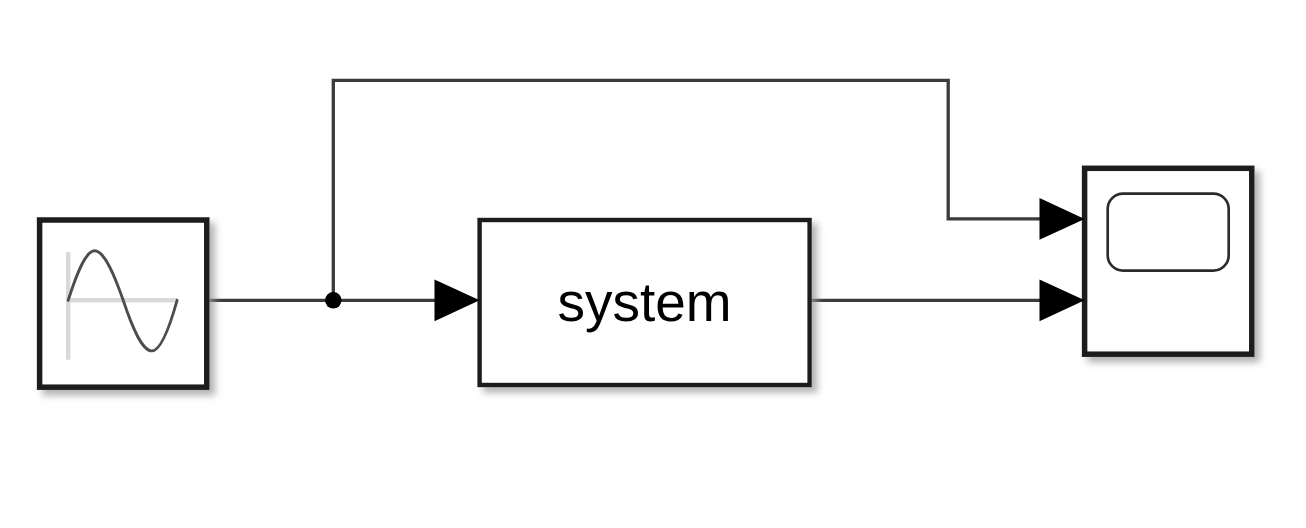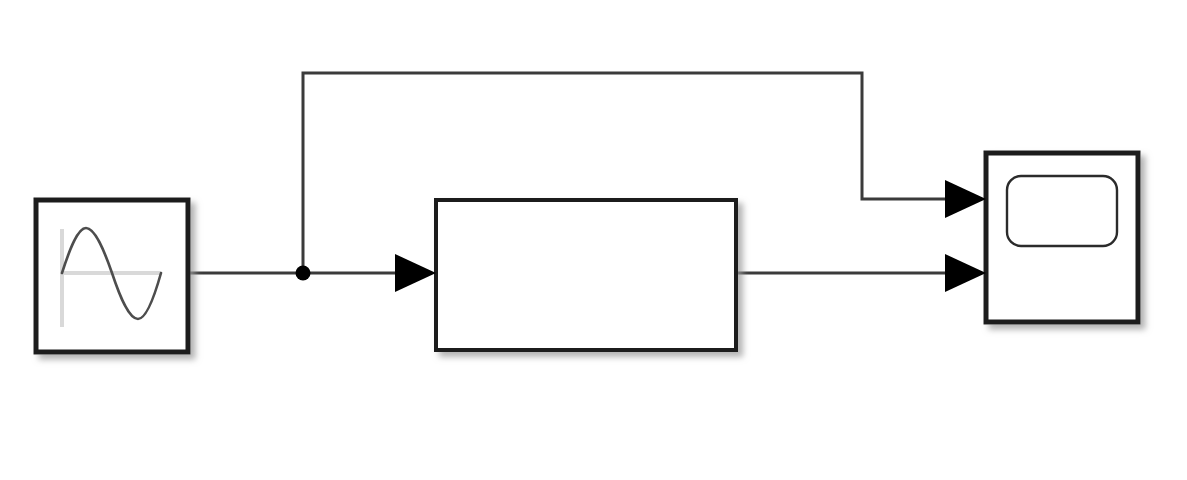--- a/index.html
+++ b/index.html
@@ -97,14 +97,15 @@
     <g>
       <polygon points="395,254 436,273 395,292" fill="#000000"></polygon>
       <polygon points="945,180 986,199 945,218" fill="#000000"></polygon>
       <polygon points="945,254 986,273 945,292" fill="#000000"></polygon>
     </g>
 
     <circle cx="303" cy="273" r="7.5" fill="#000000"></circle>
 
   </svg>
 
+  <div class="block-label" id="system-label">system</div>
 
 </div>
 
 </body></html>

